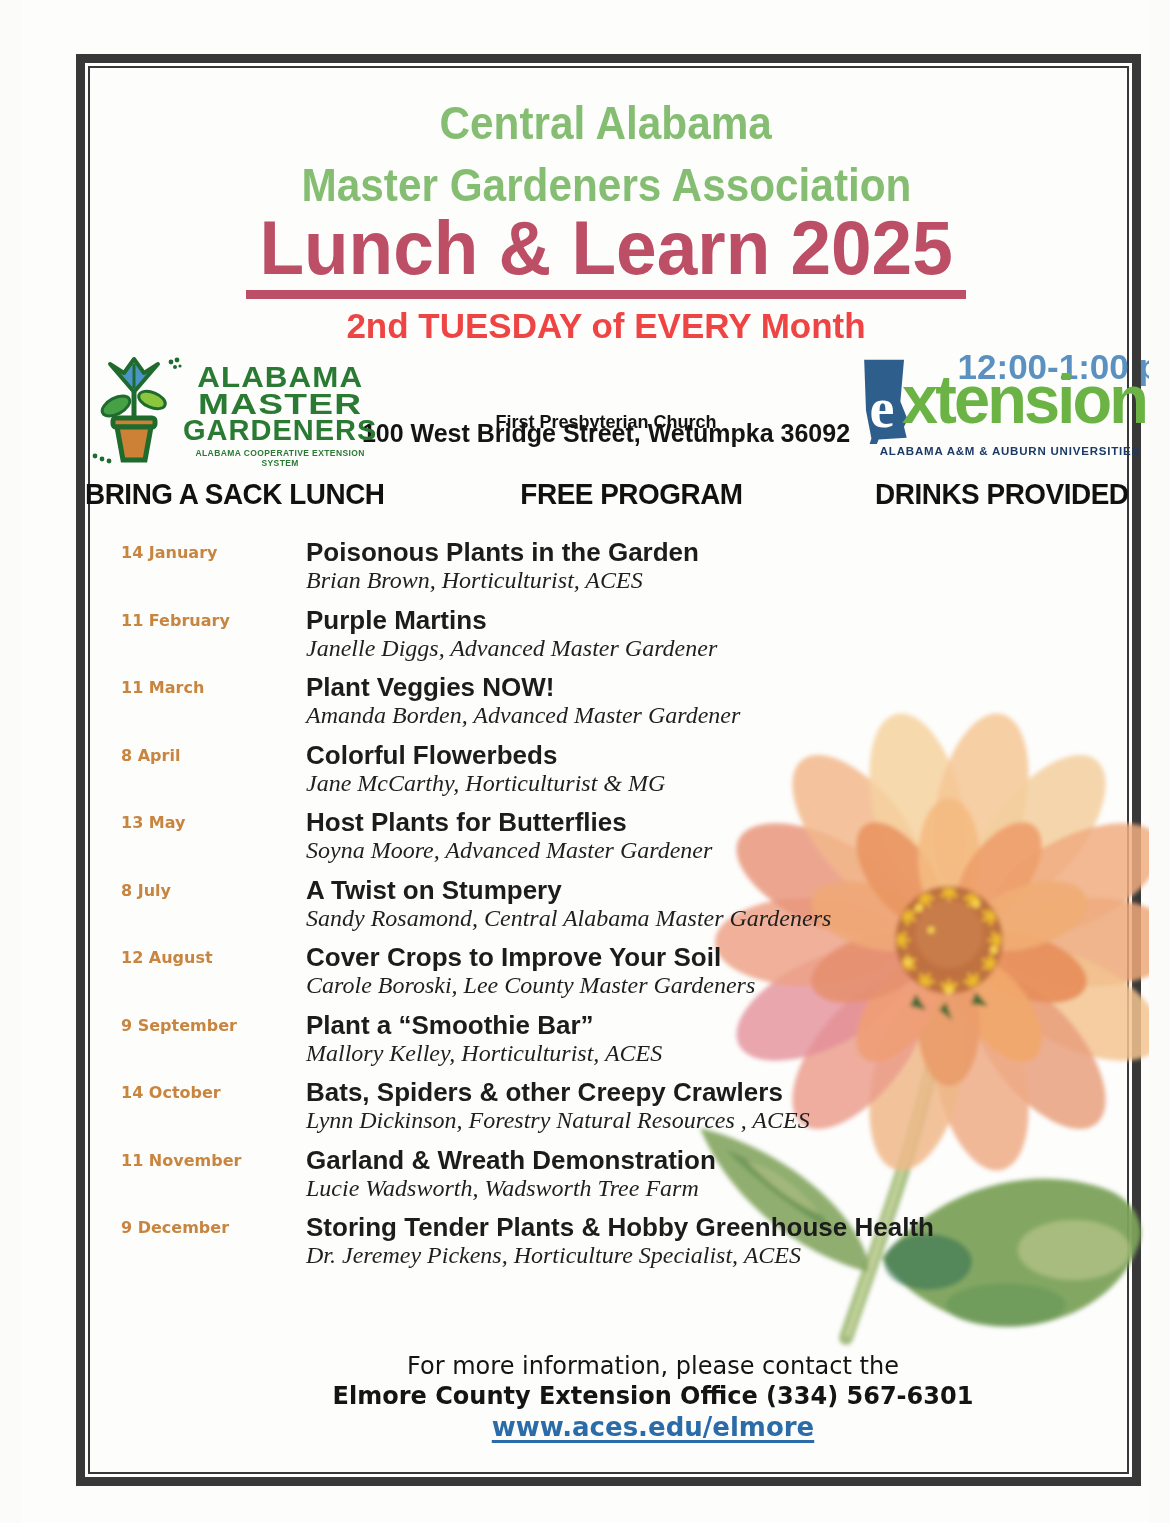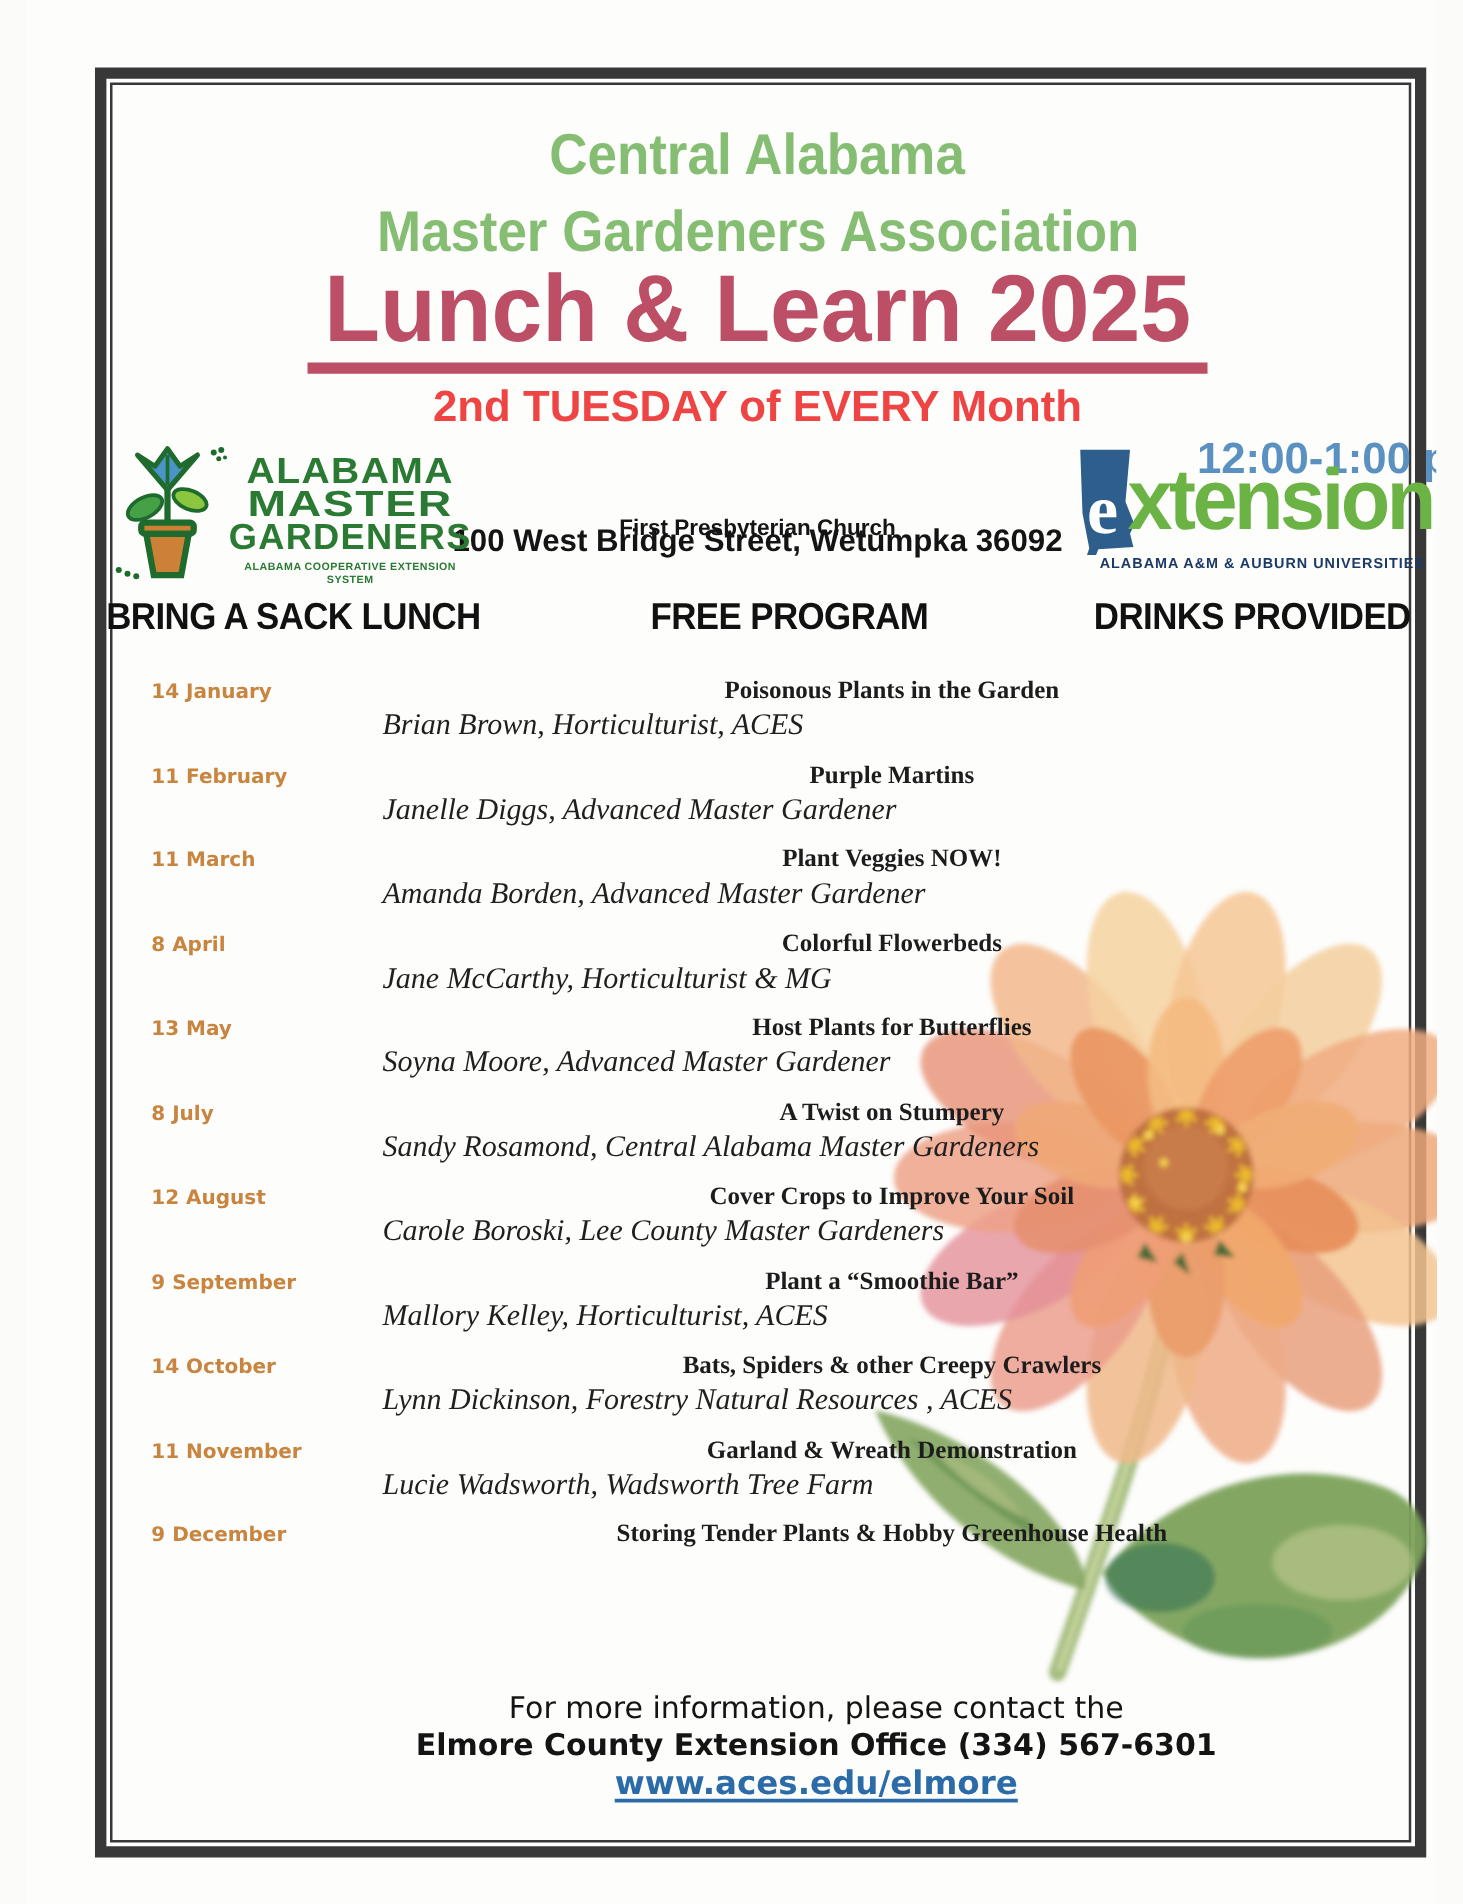--- a/index.html
+++ b/index.html
@@ -47,21 +47,21 @@
   .infobar .item { font-weight:bold; font-size:30px; color:#111;
                    transform:scaleX(0.93); letter-spacing:-0.5px; }
   .infobar .item:first-child { transform-origin:left; }
   .infobar .item:last-child { transform-origin:right; }
 
   .events { position:absolute; left:100px; top:538px; width:1000px; z-index:2; }
   .event { display:flex; height:67.5px; align-items:flex-start; }
   .edate { flex:0 0 185px; font-family:"DejaVu Sans", sans-serif; font-weight:bold; font-size:16px;
            color:#c8853f; line-height:28px; padding-top:1px; }
   .ebody { flex:1; }
-  .etitle { font-family:Liberation Serif, serif; font-weight:bold; font-size:20px; color:#1c1c1c; line-height:28px;text-align:center; }
+  .etitle { font-family:Liberation Sans, sans-serif; font-weight:bold; font-size:26px; color:#1c1c1c; line-height:28px; }
   .epres  { font-family:"Liberation Serif", serif; font-style:italic; font-size:24px; color:#1f1f1f; line-height:28px; }
 
   .flower { position:absolute; left:655px; top:690px; width:480px; height:700px; z-index:1; }
 
   .footer { position:absolute; left:90px; width:1040px; text-align:center; z-index:2; transform:translateX(22px);
             font-family:"DejaVu Sans", sans-serif; }
   #foot1 { top:1352px; font-weight:normal; font-size:24px; color:#141414; }
   #foot2 { top:1382px; font-weight:bold; font-size:24px; color:#141414; }
   #footlink { top:1412px; }
   #footlink a { font-weight:bold; font-size:26px; color:#2b6ca8; text-decoration:underline;
@@ -204,20 +204,21 @@
       <div class="edate">11 November</div>
       <div class="ebody">
           <div class="etitle">Garland &amp; Wreath Demonstration</div>
       <div class="epres">Lucie Wadsworth, Wadsworth Tree Farm</div>
         </div>
     </div>
     <div class="event">
       <div class="edate">9 December</div>
       <div class="ebody">
           <div class="etitle">Storing Tender Plants &amp; Hobby Greenhouse Health</div>
+      <div class="epres">Dr. Jeremey Pickens, Horticulture Specialist, ACES</div>
         </div>
     </div>
   </div>
 
   <svg class="flower" viewBox="0 0 480 700">
     <defs>
       <filter id="wc" x="-20%" y="-20%" width="140%" height="140%">
           <feGaussianBlur stdDeviation="2.2"></feGaussianBlur>
         </filter>
     </defs>

